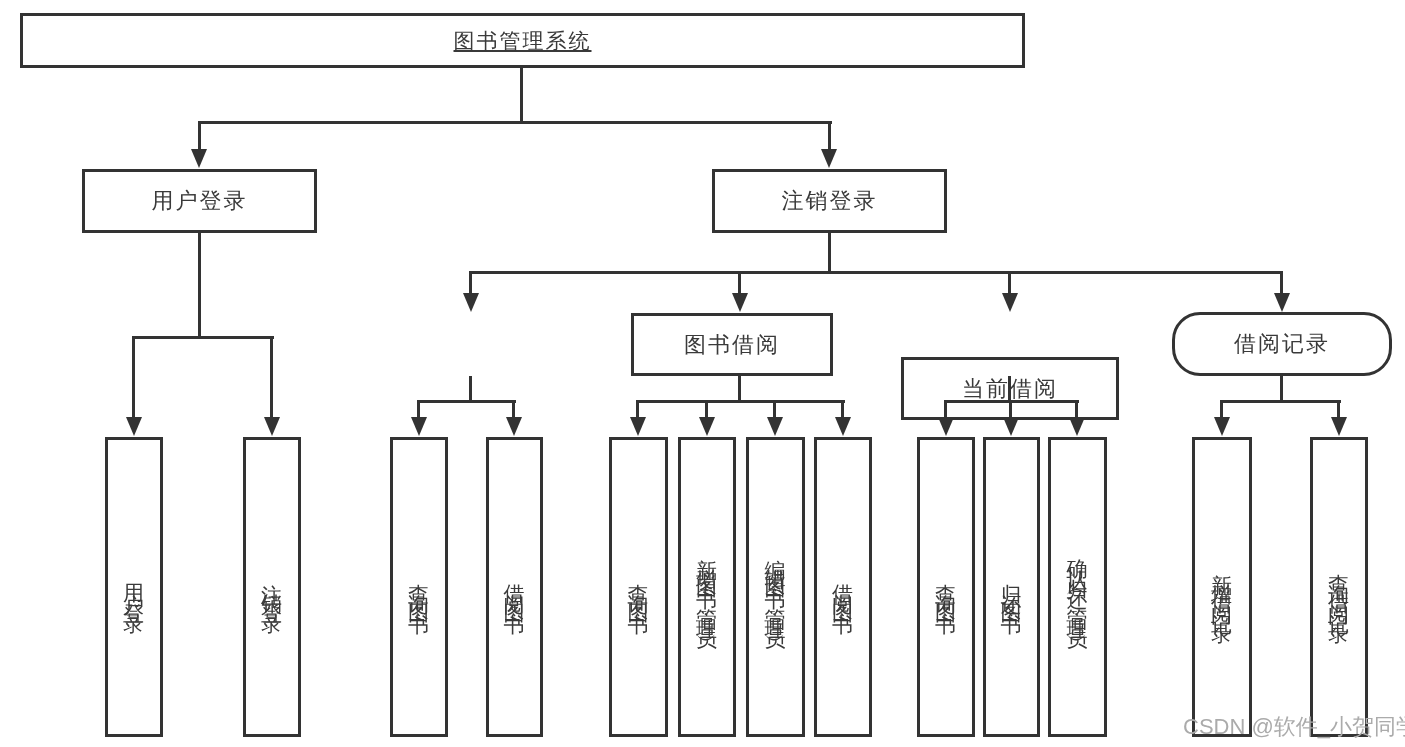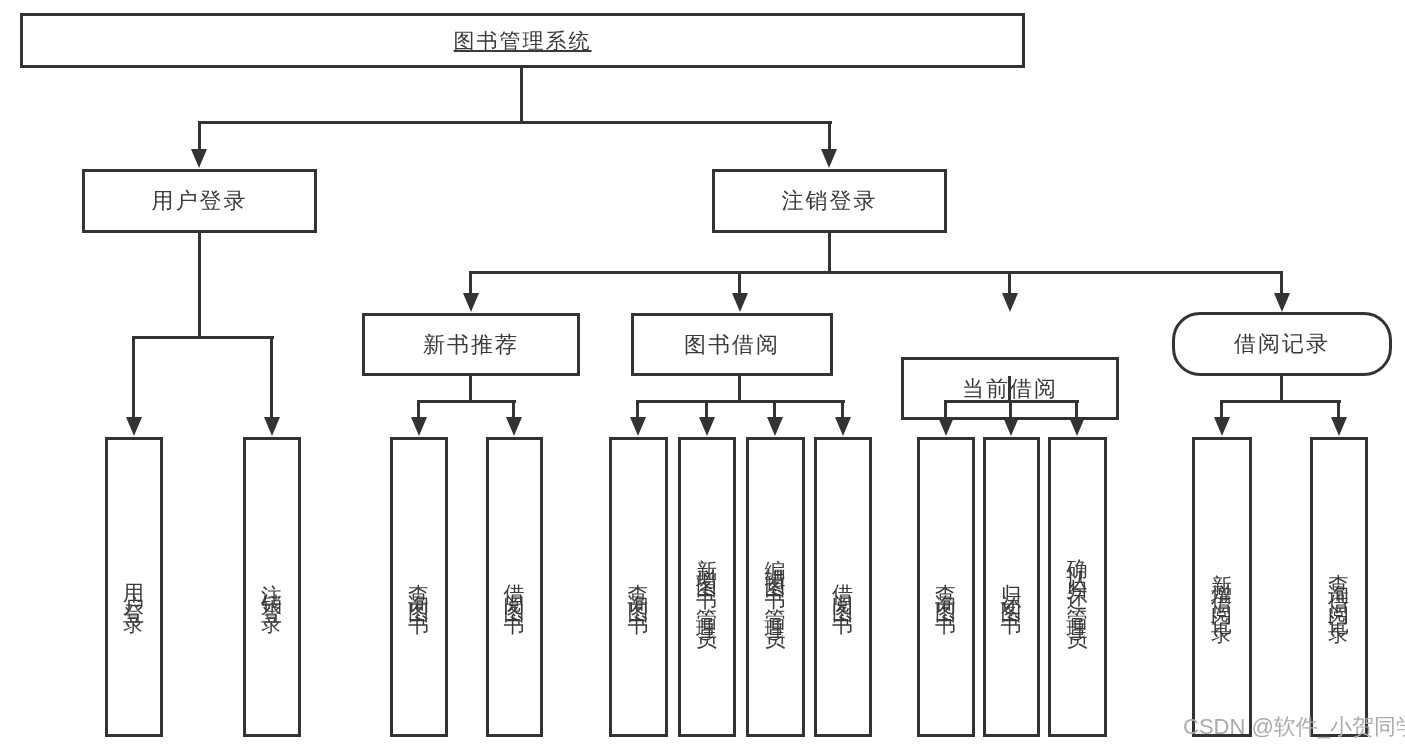--- a/index.html
+++ b/index.html
@@ -73,23 +73,20 @@
   <div class="hline" style="left:470px;top:271px;width:813px;"></div>
   <div class="vline" style="left:469px;top:271px;height:24px;"></div>
   <div class="arrow" style="left:463px;top:293px;"></div>
   <div class="vline" style="left:738px;top:271px;height:24px;"></div>
   <div class="arrow" style="left:732px;top:293px;"></div>
   <div class="vline" style="left:1008px;top:271px;height:24px;"></div>
   <div class="arrow" style="left:1002px;top:293px;"></div>
   <div class="vline" style="left:1280px;top:271px;height:24px;"></div>
   <div class="arrow" style="left:1274px;top:293px;"></div>
 
-  <div class="box" style="left:362px;top:313px;width:218px;height:63px;">
-    <span>新书推荐</span>
-  </div>
   <div class="box" style="left:631px;top:313px;width:202px;height:63px;">
     <span>图书借阅</span>
   </div>
   <div class="box" style="left:901px;top:313px;width:218px;height:63px;margin-top:44px;">
     <span>当前借阅</span>
   </div>
   <div class="box" style="left:1172px;top:312px;width:220px;height:64px;border-radius:28px;">
     <span>借阅记录</span>
   </div>
 

